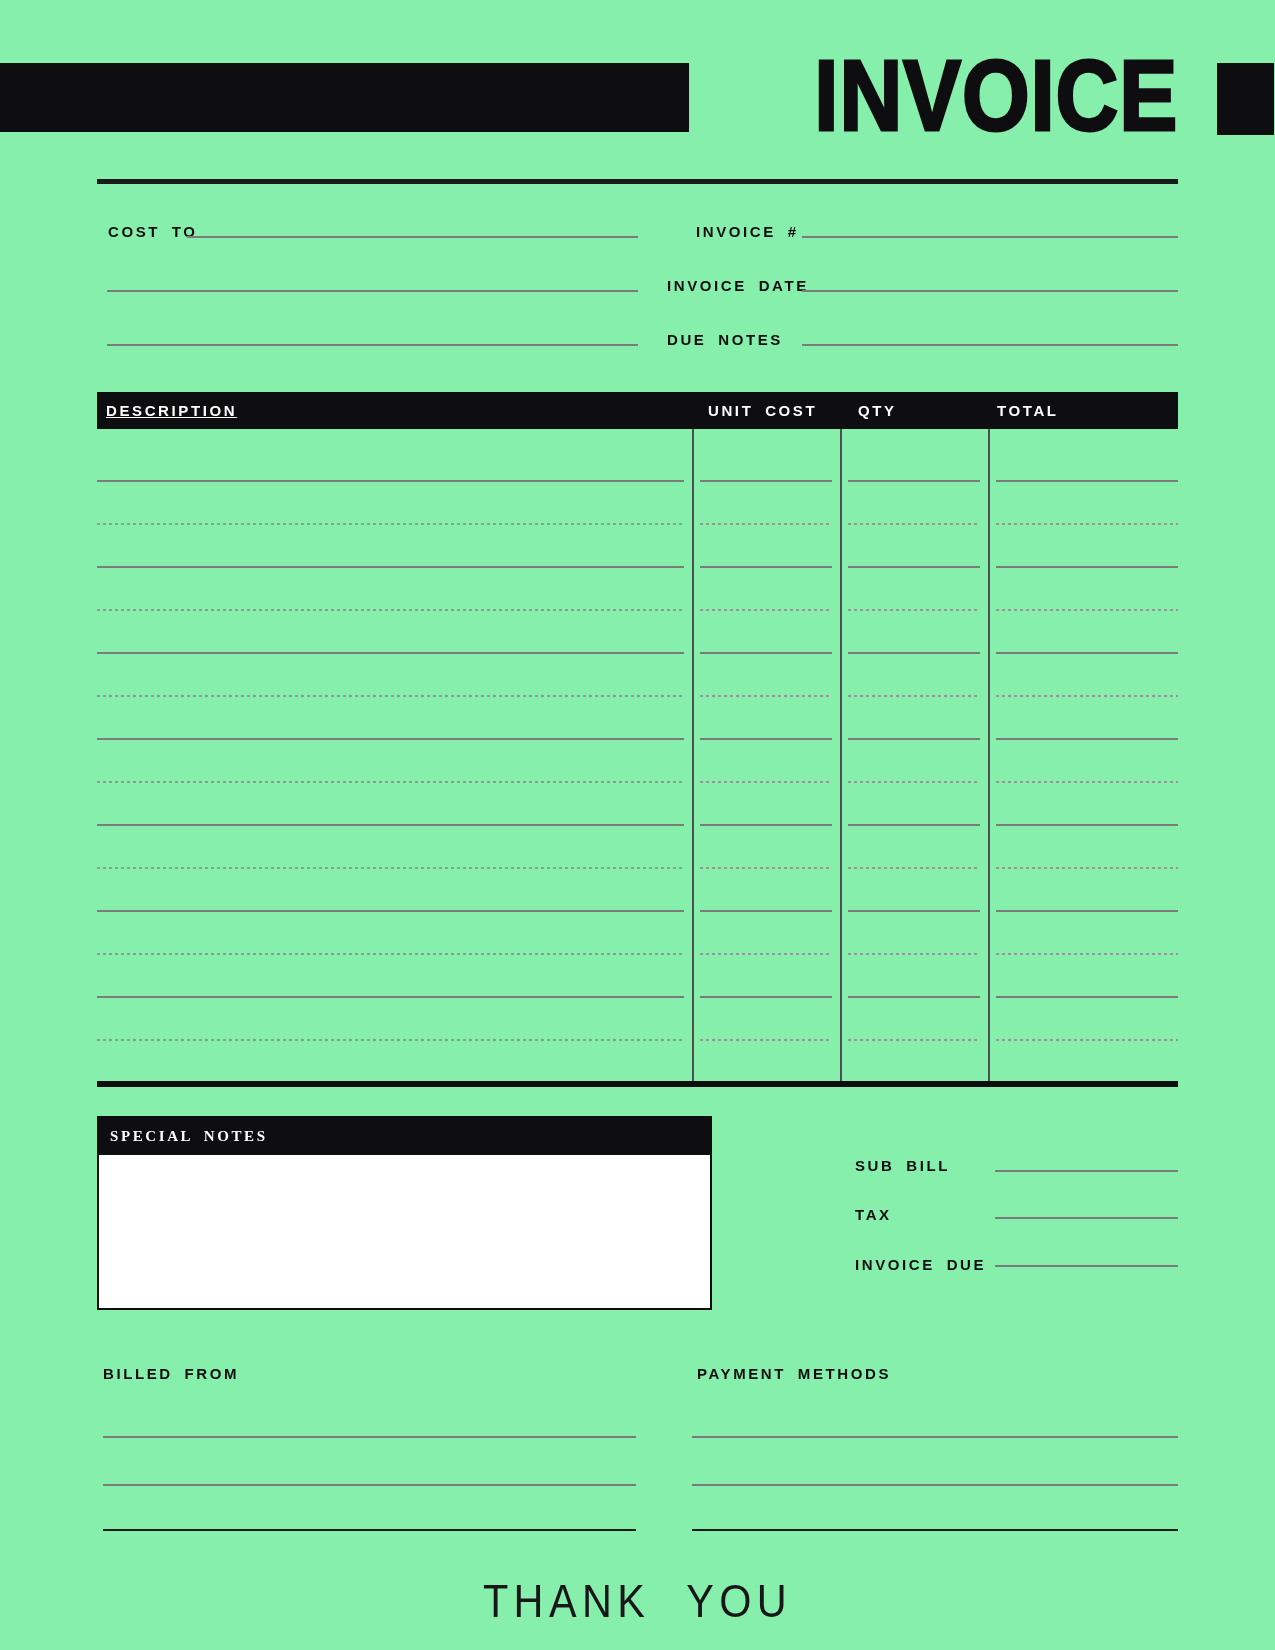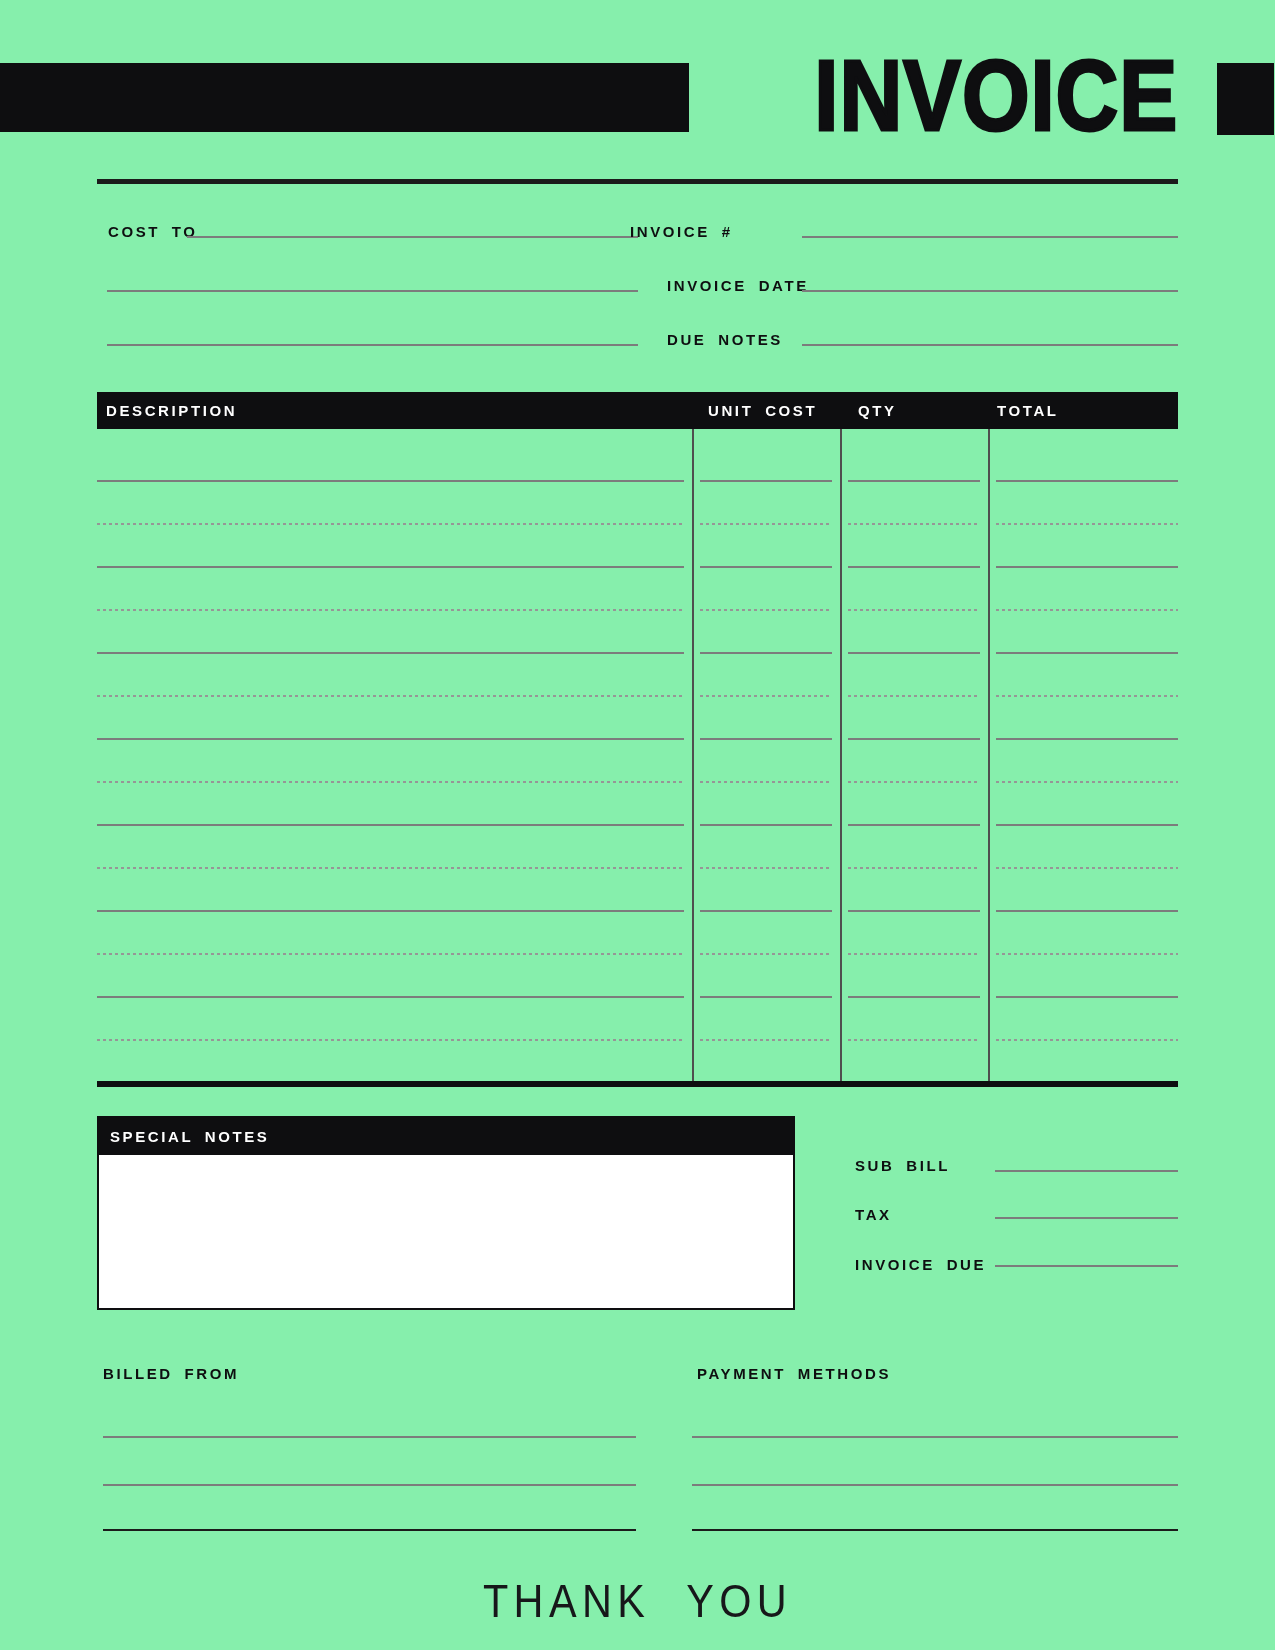--- a/index.html
+++ b/index.html
@@ -32,29 +32,29 @@
   .lbl{
     position:absolute;line-height:1;white-space:nowrap;
     font-size:15px;font-weight:bold;letter-spacing:2.6px;word-spacing:5px;color:var(--ink);
   }
   
   .wline{position:absolute;height:2px;background:var(--line-gray);}
   .wline.dark{background:var(--rule-dark);}
   
   .thead{position:absolute;left:97px;top:392px;width:1081px;height:37px;background:var(--ink);}
   .th{position:absolute;top:0;line-height:37px;color:#ffffff;font-size:15px;font-weight:bold;letter-spacing:2.6px;word-spacing:5px;white-space:nowrap;}
-  .th-desc{left:9px;} .th-unit{left:611px;} .th-qty{left:761px;} .th-total{left:900px;text-align:right;}
+  .th-desc{left:9px;text-decoration:underline;} .th-unit{left:611px;} .th-qty{left:761px;} .th-total{left:900px;text-align:right;}
   .tbody{position:absolute;left:97px;top:429px;width:1081px;height:652px;}
   .col-divider{position:absolute;top:0;width:2px;height:100%;background:#4f4f4f;}
   .row-line{position:absolute;height:2px;}
   .row-line.solid{background:var(--line-gray);}
   .row-line.dashed{background:repeating-linear-gradient(90deg,var(--dash-gray) 0 3px,transparent 3px 6px);}
   .table-bottom-rule{position:absolute;left:97px;top:1081px;width:1081px;height:6px;background:var(--ink);}
   
-  .notes-box{position:absolute;left:97px;top:1116px;width:698px;height:194px;border:2px solid var(--ink);box-sizing:border-box;background:#fff;}
+  .notes-box{position:absolute;left:97px;top:1116px;width:615px;height:194px;border:2px solid var(--ink);box-sizing:border-box;background:#fff;font-family:Liberation Serif, serif;}
   .notes-head{position:absolute;left:0;top:0;width:100%;height:37px;background:var(--ink);}
   .notes-head .lbl-in{position:absolute;left:11px;top:0;line-height:37px;color:#fff;font-size:15px;font-weight:bold;letter-spacing:2.6px;word-spacing:5px;}
   .notes-area{position:absolute;left:0;top:37px;width:100%;height:153px;}
   
   .thank-you{
     position:absolute;left:0;top:1578px;width:1275px;margin:0;
     text-align:center;font-size:46px;font-weight:normal;line-height:1;
     letter-spacing:6px;word-spacing:22px;color:#17171a;
     transform:scaleX(.9);transform-origin:center;
   }
@@ -67,21 +67,21 @@
   <div class="banner-bar"></div>
   <h1 class="title">INVOICE</h1>
   <div class="banner-square"></div>
   <div class="top-rule"></div>
 
   <span class="lbl" style="left:108px;top:224px">COST TO</span>
   <div class="wline" style="left:187px;top:236px;width:451px"></div>
   <div class="wline" style="left:107px;top:290px;width:531px"></div>
   <div class="wline" style="left:107px;top:344px;width:531px"></div>
 
-  <span class="lbl" style="left:630px;top:224px">INVOICE #</span>
+  <span class="lbl" style="left:696px;top:224px">INVOICE #</span>
   <div class="wline" style="left:802px;top:236px;width:376px"></div>
   <span class="lbl" style="left:667px;top:278px">INVOICE DATE</span>
   <div class="wline" style="left:802px;top:290px;width:376px"></div>
   <span class="lbl" style="left:667px;top:332px">DUE NOTES</span>
   <div class="wline" style="left:802px;top:344px;width:376px"></div>
 
   <div class="thead">
     <span class="th th-desc">DESCRIPTION</span>
     <span class="th th-unit">UNIT COST</span>
     <span class="th th-qty">QTY</span>

